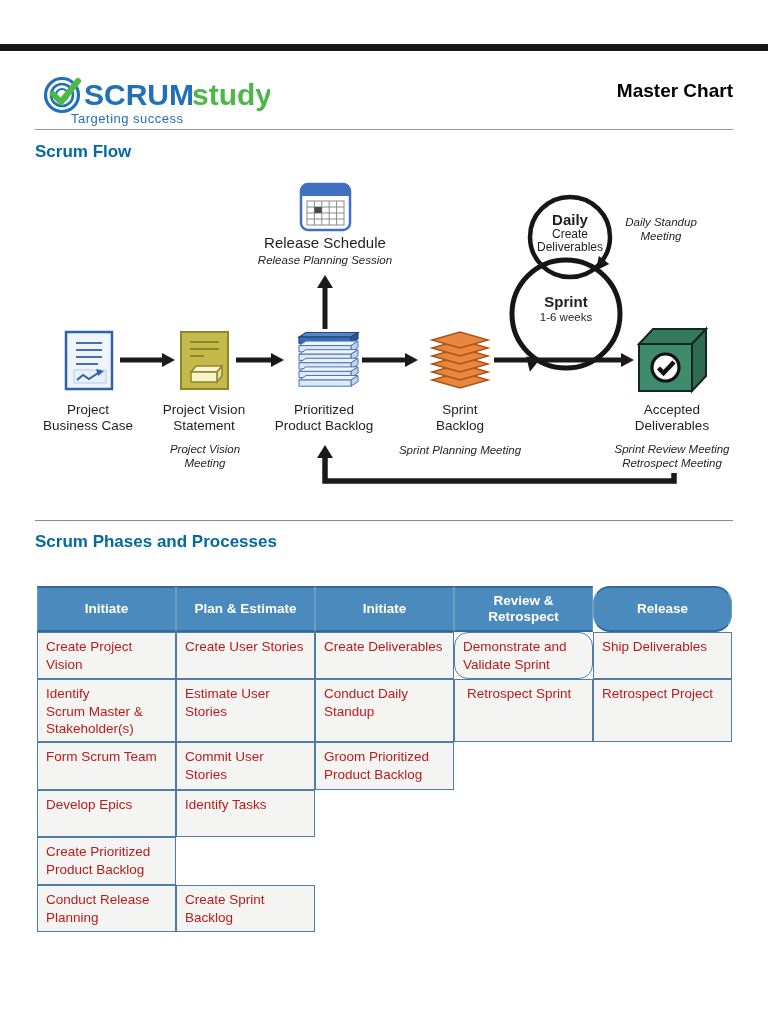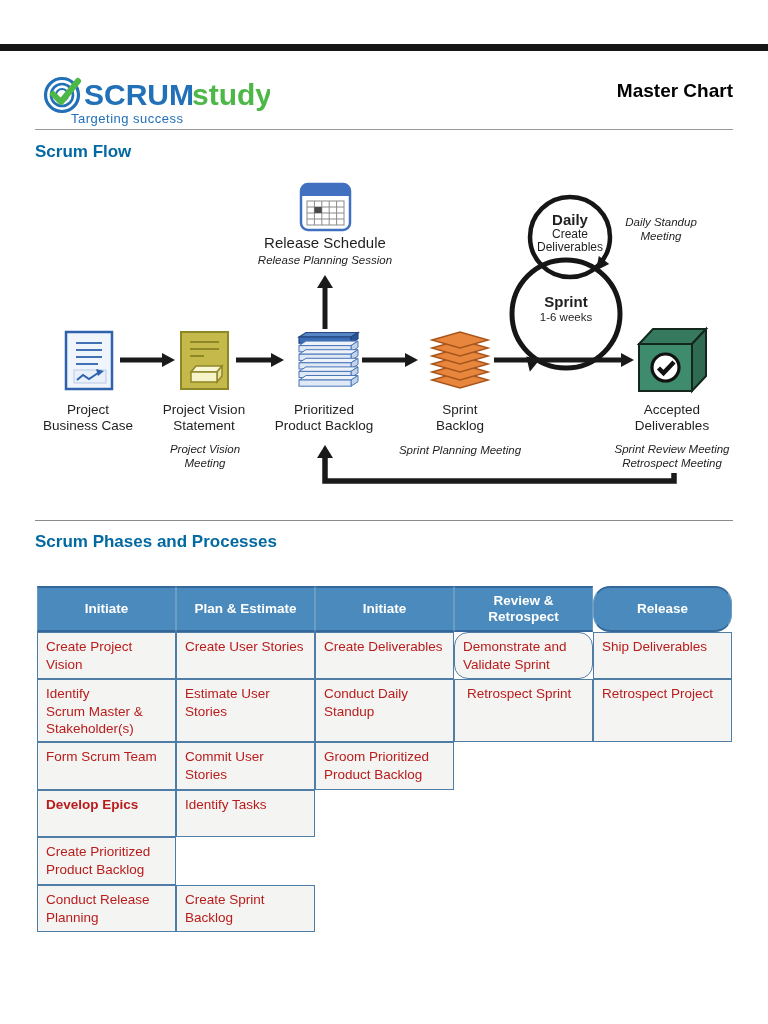--- a/index.html
+++ b/index.html
@@ -214,21 +214,21 @@
   <div class="h1 h1-table">Scrum Phases and Processes</div>
 
   <div class="phases-table">
       <div class="th" style="grid-area: 1 / 1;">Initiate</div>
       <div class="td" style="grid-area: 2 / 1;">Create Project
 Vision</div>
       <div class="td" style="grid-area: 3 / 1;">Identify
 Scrum Master &amp;
 Stakeholder(s)</div>
       <div class="td" style="grid-area: 4 / 1;">Form Scrum Team</div>
-      <div class="td" style="grid-area: 5 / 1; font-weight: bold;">Develop Epics</div>
+      <div class="td" style="grid-area: 5 / 1;">Develop Epics</div>
       <div class="td" style="grid-area: 6 / 1;">Create Prioritized
 Product Backlog</div>
       <div class="td" style="grid-area: 7 / 1;">Conduct Release
 Planning</div>
       <div class="th" style="grid-area: 1 / 2;">Plan &amp; Estimate</div>
       <div class="td" style="grid-area: 2 / 2;">Create User Stories</div>
       <div class="td" style="grid-area: 3 / 2;">Estimate User
 Stories</div>
       <div class="td" style="grid-area: 4 / 2;">Commit User
 Stories</div>

